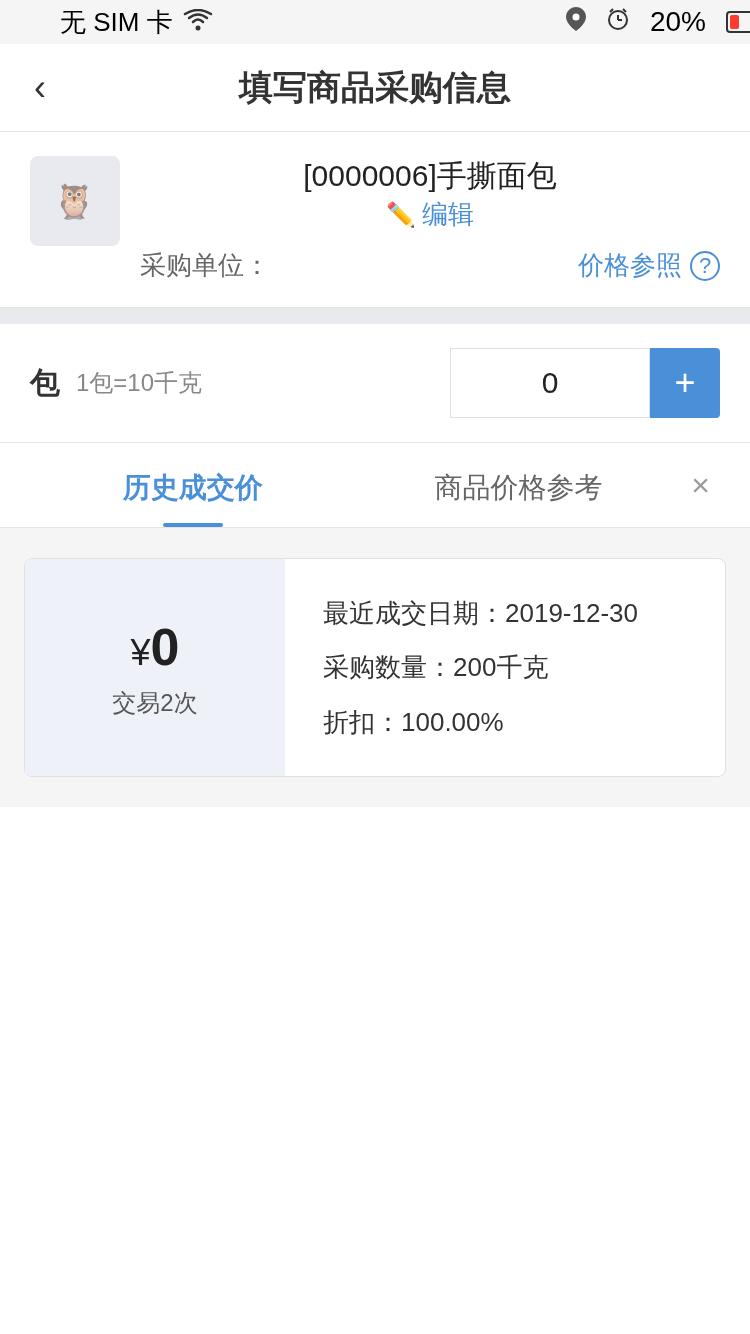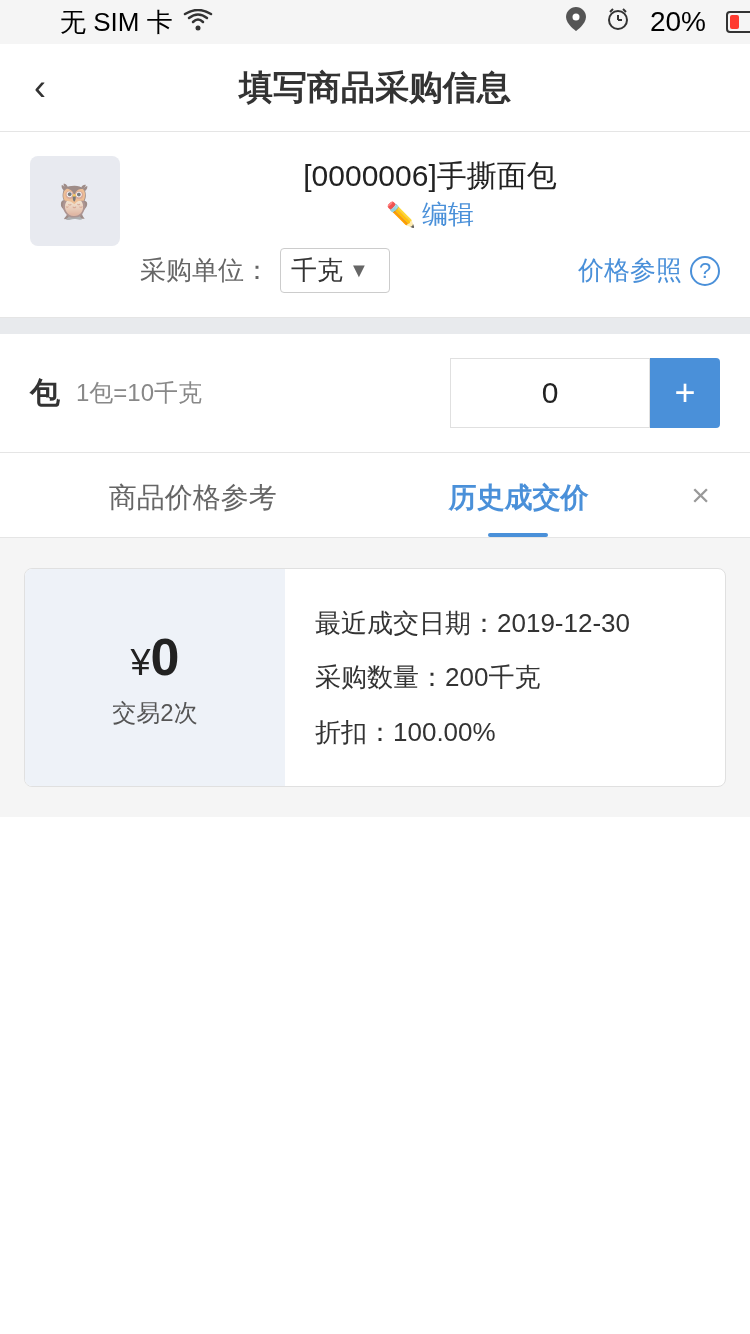--- a/index.html
+++ b/index.html
@@ -338,20 +338,21 @@
       color: #555;
       margin-top: 10px;
     }
     .history-detail-panel {
       flex: 1;
       padding: 36px 30px;
       display: flex;
       flex-direction: column;
       justify-content: center;
       gap: 18px;
+      margin-left: 8px;
     }
     .history-detail-row {
       font-size: 26px;
       color: #333;
       line-height: 1.4;
     }
 
     
     .bottom-space {
       background: #fff;
@@ -412,24 +413,20 @@
       <div class="product-name-row">
         <span class="product-name">[0000006]手撕面包</span>
         <div class="edit-btn">
           <span class="edit-icon">✏️</span>
           <span>编辑</span>
         </div>
       </div>
       <div class="product-unit-row">
         <div style="display:flex;align-items:center;">
           <span class="unit-label">采购单位：</span>
-          <div class="unit-select">
-            <span>千克</span>
-            <span class="unit-dropdown-arrow">▼</span>
-          </div>
         </div>
         <div class="price-ref">
           <span>价格参照</span>
           <div class="help-icon">?</div>
         </div>
       </div>
     </div>
   </div>
 </div>
 
@@ -440,22 +437,22 @@
     <span class="qty-unit-main">包</span>
     <span class="qty-unit-sub">1包=10千克</span>
   </div>
   <div class="qty-controls">
     <div class="qty-input-box">0</div>
     <button class="qty-plus-btn">+</button>
   </div>
 </div>
 
 <div class="tabs-container">
+  <div class="tab-item active">历史成交价</div>
   <div class="tab-item">商品价格参考</div>
-  <div class="tab-item active">历史成交价</div>
   <span class="tab-close-btn">×</span>
 </div>
 
 <div class="history-section">
   <div class="history-card">
     <div class="history-price-panel">
       <div class="history-price-value">
         <span class="history-price-symbol">¥</span><span>0</span>
       </div>
       <div class="history-trade-count">交易2次</div>

